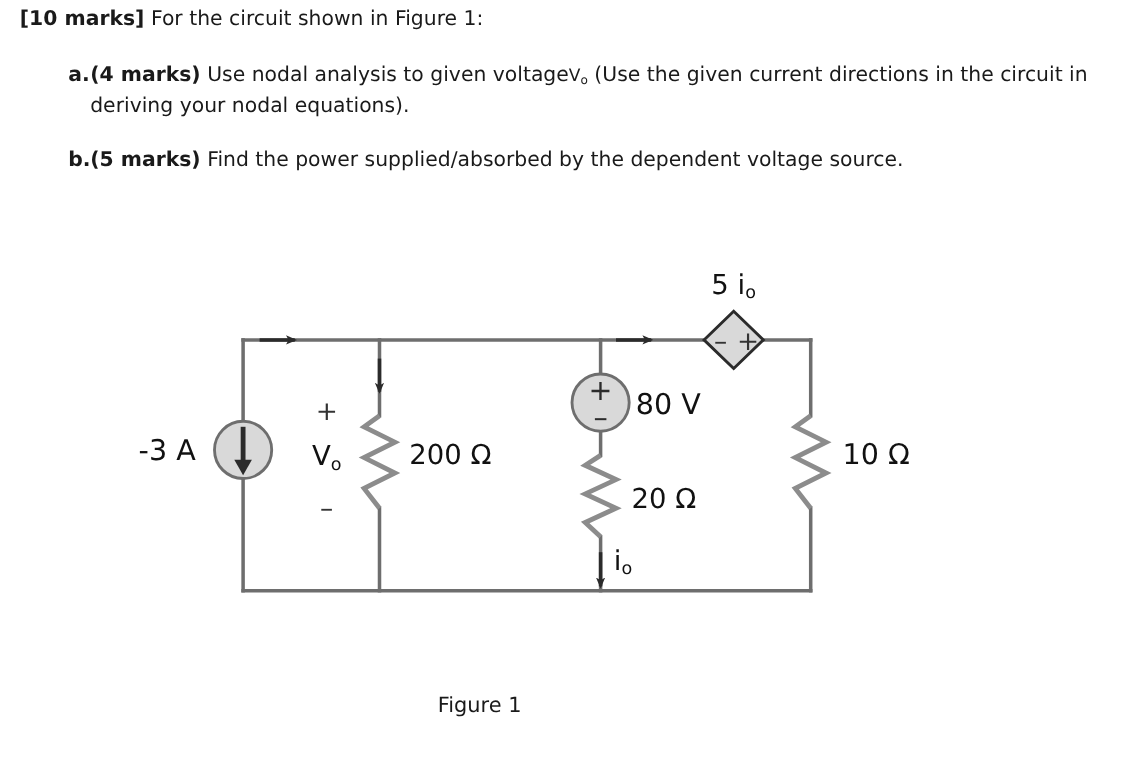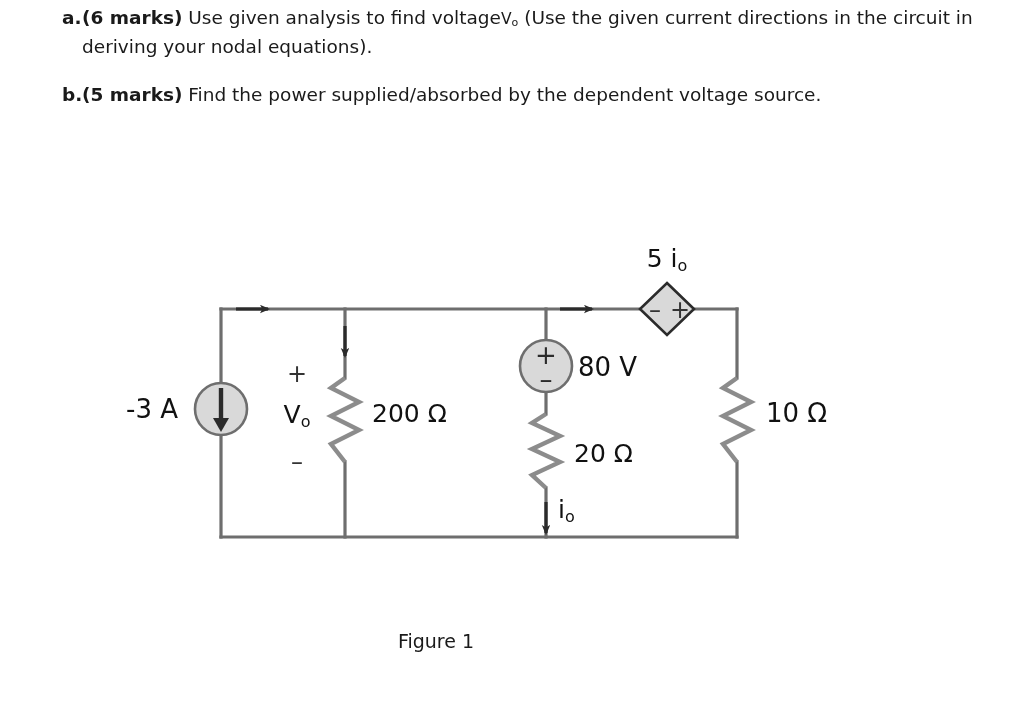--- a/index.html
+++ b/index.html
@@ -89,26 +89,30 @@
   .lbl-med { font-size: 25px; }
   .lbl-sub { font-size: 16px; }
   .lbl-sign { font-size: 24px; fill: #333333; }
   .lbl-srcsign { font-size: 26px; fill: #2b2b2b; }
 </style>
 </head>
 <body>
 
 <div id="question-block">
 
+  <p class="q-line q-intro">
+    <span class="bold">[10 marks]</span>
+    <span>For the circuit shown in Figure 1:</span>
+  </p>
 
   <div class="q-line q-item">
     <span class="q-marker">a.</span>
     <span class="q-body">
-      <span class="bold">(6 marks)</span>
-      <span>Use given analysis to find voltage</span><span class="vsub"><span>V</span><sub>o</sub></span>
+      <span class="bold">(4 marks)</span>
+      <span>Use nodal analysis to given voltage</span><span class="vsub"><span>V</span><sub>o</sub></span>
       <span>(Use the given current directions in the circuit in deriving your nodal equations).</span>
     </span>
   </div>
 
   <div class="q-line q-item">
     <span class="q-marker">b.</span>
     <span class="q-body">
       <span class="bold">(5 marks)</span>
       <span>Find the power supplied/absorbed by the dependent voltage source.</span>
     </span>

